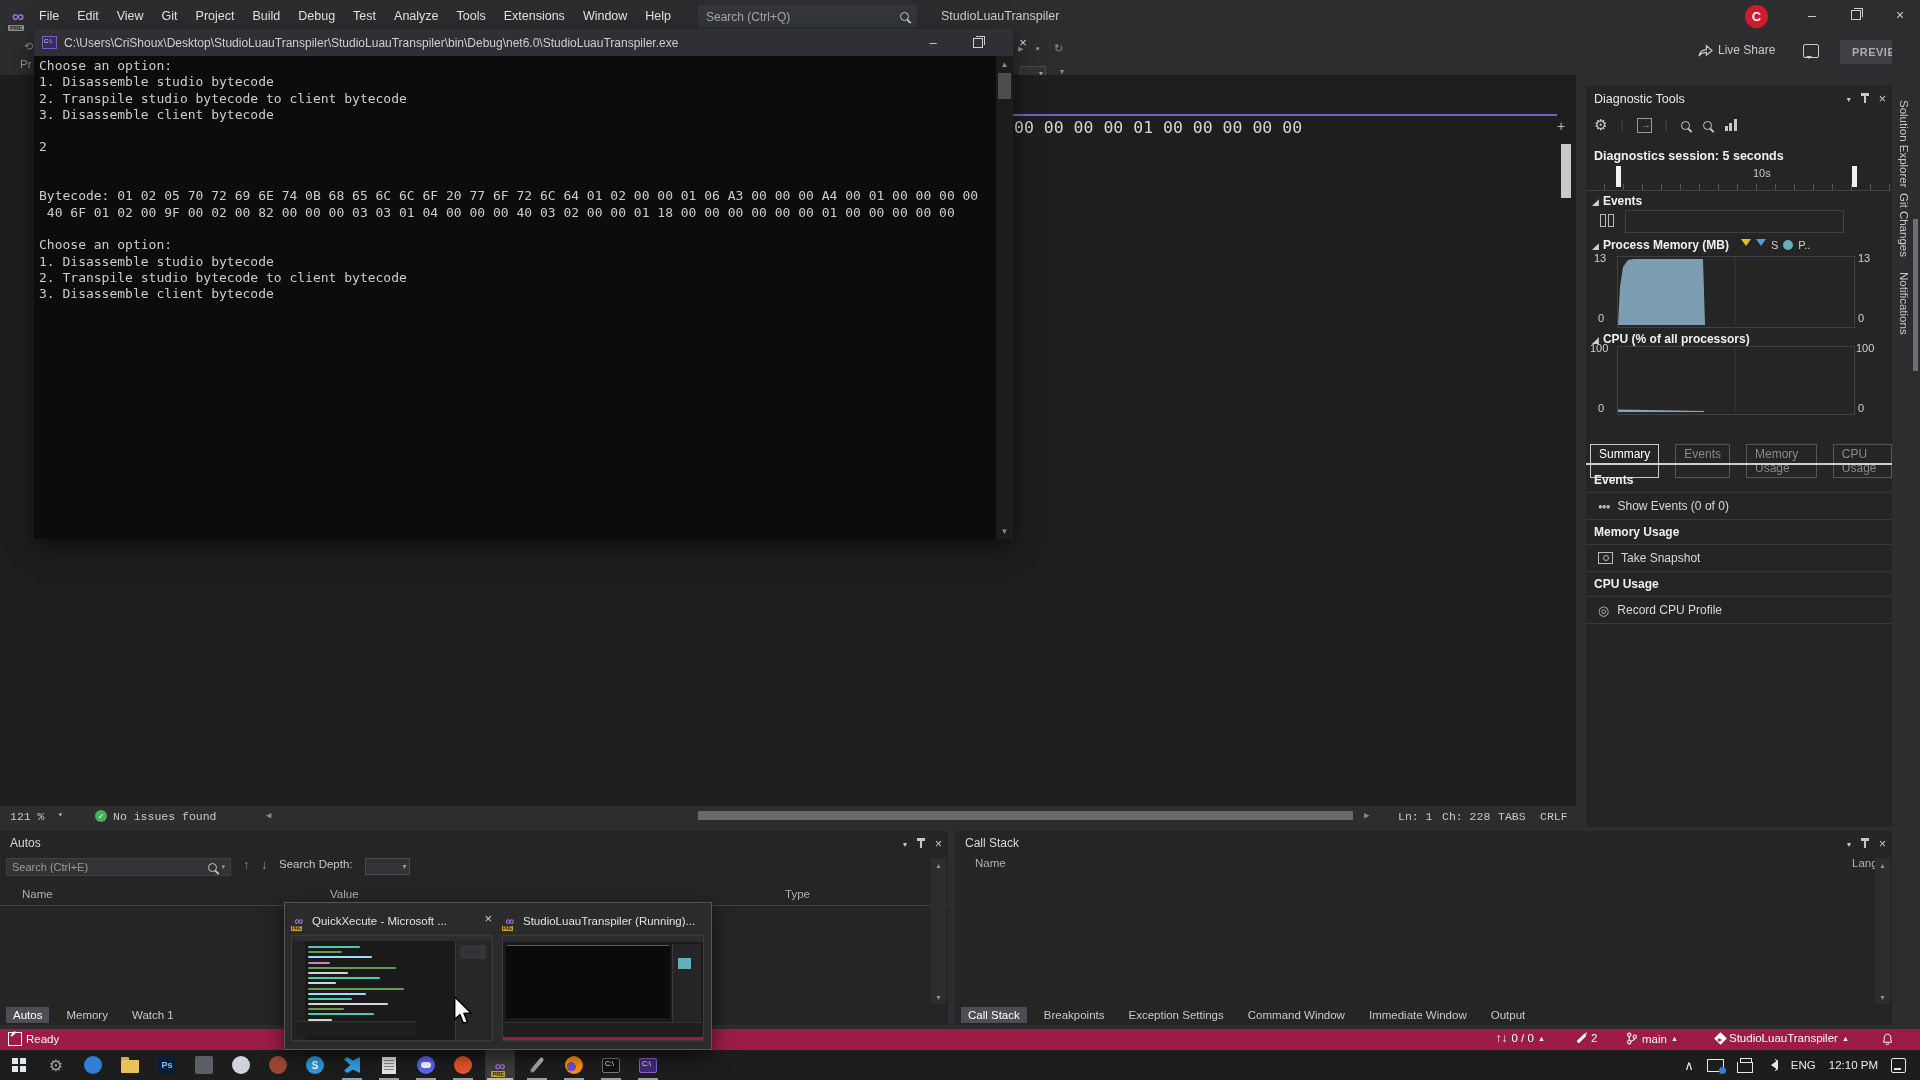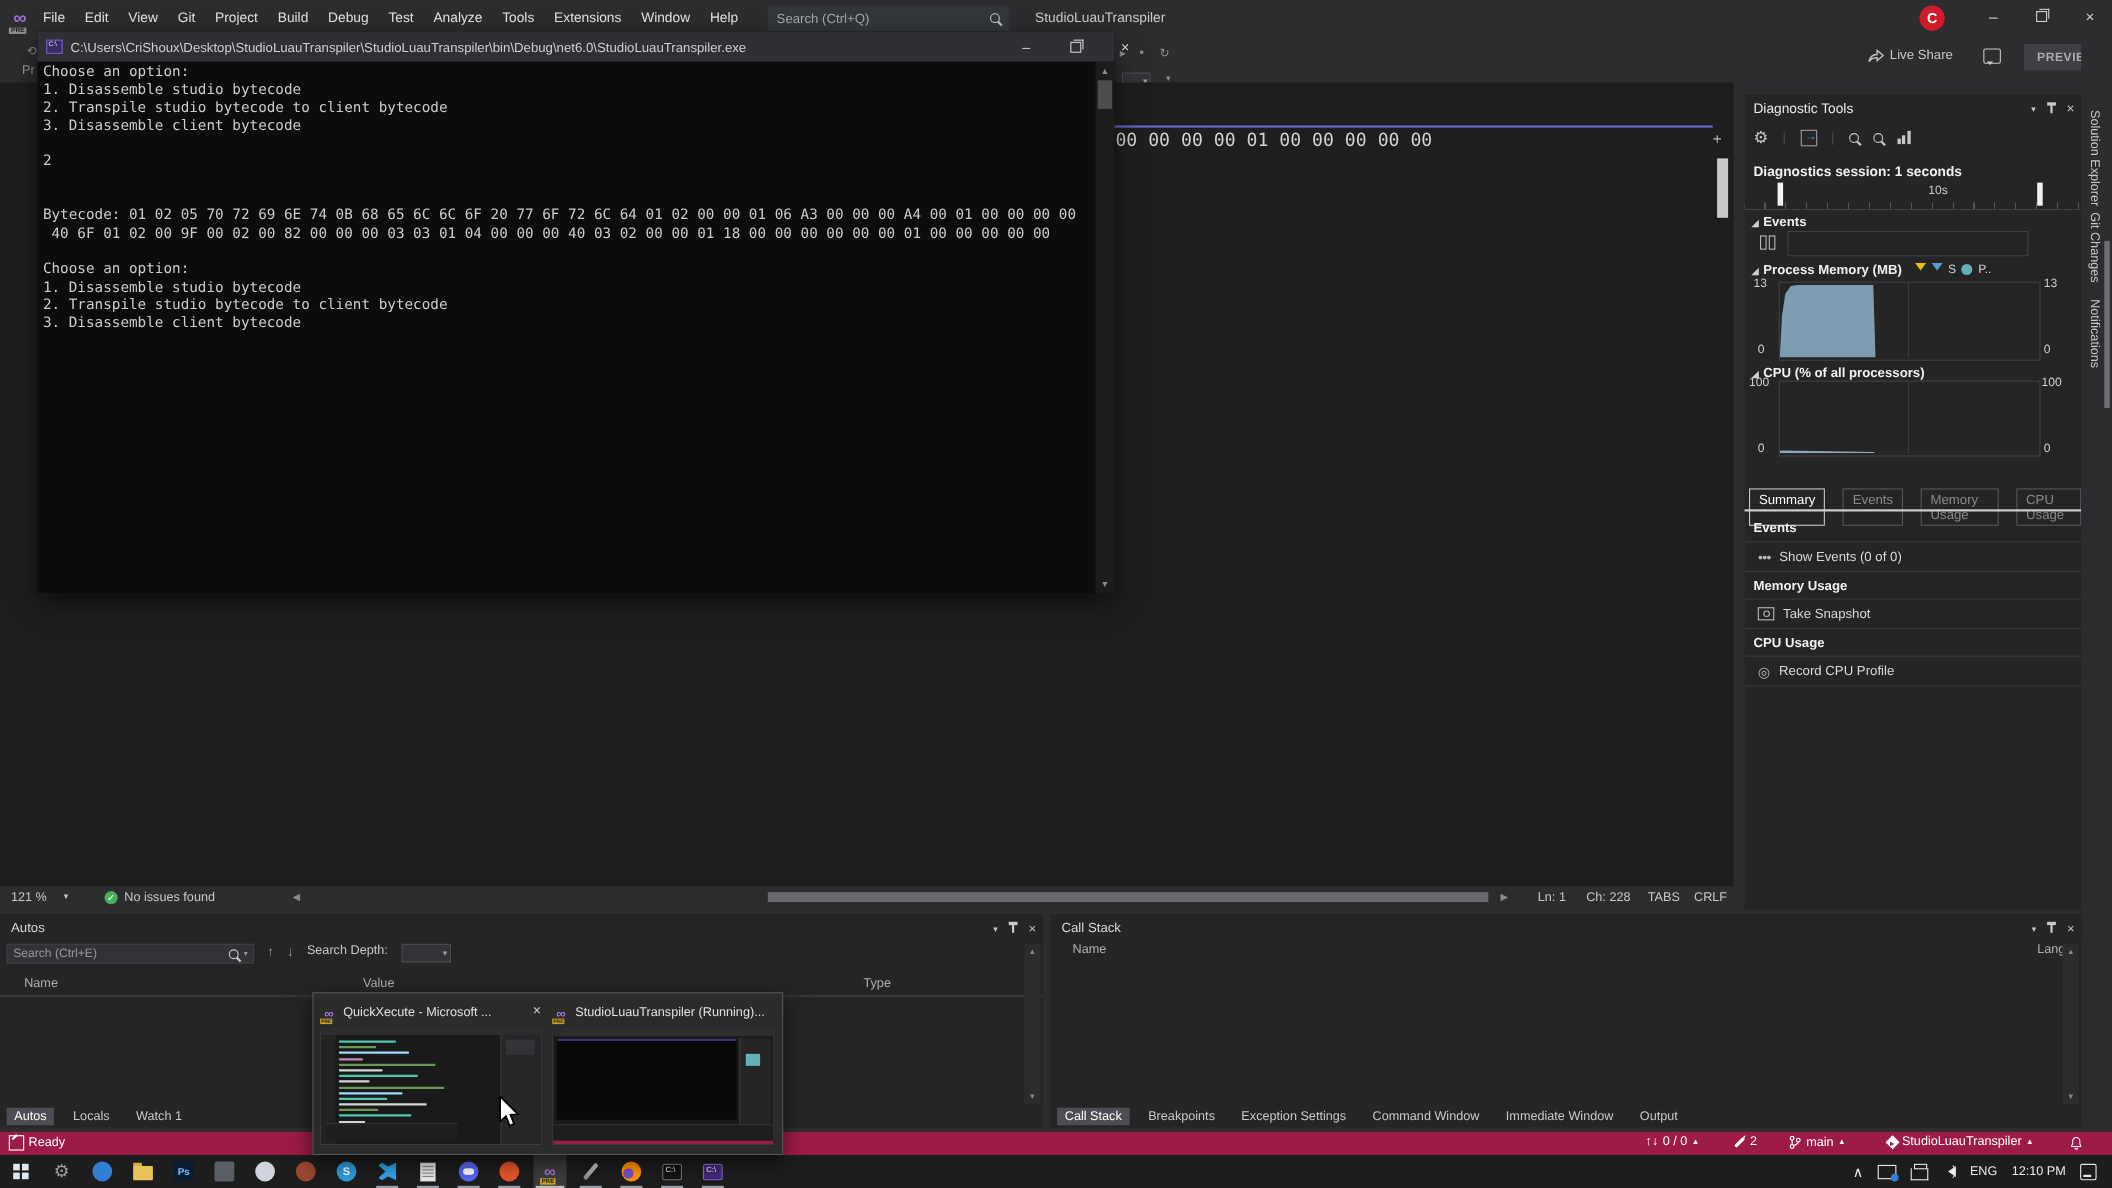--- a/index.html
+++ b/index.html
@@ -40,21 +40,21 @@
 
   
   #editor{left:0;top:75px;width:1576px;height:731px;background:#1e1e1e;}
   #purple-line{left:1008px;top:114px;width:549px;height:2px;background:#6968c8;}
   #hex-line{left:1014px;top:118px;color:#d4d4d4;font-size:16.5px;white-space:nowrap;}
   #mini-plus{left:1557px;top:118px;color:#b8b8b8;font-size:14px;}
   #mini-thumb{left:1561px;top:144px;width:10px;height:54px;background:#c9c9c9;}
 
   
   #ed-status{left:0;top:806px;width:1576px;height:21px;background:#2d2d30;font-size:11.5px;color:#c8c8c8;}
-  #ed-status span{position:absolute;top:4px;}
+  #ed-status span{position:absolute;top:4px;font-family:Liberation Mono, monospace;}
   .i-check{position:absolute;top:4px;left:95px;width:12px;height:12px;border-radius:50%;background:#47b05d;color:#fff;
            font-size:9px;display:flex;align-items:center;justify-content:center;}
   #hscroll{position:absolute;left:698px;top:811px;width:655px;height:9px;background:#68686d;}
 
   
   #console{left:34px;top:29px;width:979px;height:510px;background:#0c0c0c;box-shadow:0 8px 24px rgba(0,0,0,.55);z-index:5;}
   #console-titlebar{position:absolute;left:0;top:0;width:100%;height:27px;background:#2f2f35;display:flex;align-items:center;box-sizing:border-box;}
   #console-icon{width:15px;height:13px;background:#3b2b63;border:1px solid #7a5fc0;color:#e6ddff;font-size:6px;
                 margin:0 7px 0 8px;display:flex;align-items:flex-start;padding:1px;box-sizing:border-box;}
   #console-title{color:#cfcfcf;font-size:12px;white-space:nowrap;}
@@ -330,21 +330,21 @@
       <span class="i-export"></span>
       <span style="color:#4a4a50;">|</span>
       <span class="i-mag"></span>
       <span class="i-mag"></span>
       <span class="i-bars">
           <i style="height:5px;"></i>
           <i style="height:8px;"></i>
           <i style="height:12px;"></i>
         </span>
     </div>
-    <div id="diag-session">Diagnostics session: 1 seconds</div>
+    <div id="diag-session">Diagnostics session: 5 seconds</div>
     <div id="ruler">
       <span class="lbl">10s</span>
       <div class="ruler-handle" style="left:30px;"></div>
       <div class="ruler-handle" style="left:266px;"></div>
     </div>
     <div class="sect-lbl" style="left:6px;top:108px;">
       <span class="expander">◢</span><span>Events</span>
     </div>
     <span class="i-events abs" style="left:14px;top:128px;">
         <i></i>
@@ -443,21 +443,21 @@
       <span class="col-lbl" style="left:22px;top:3px;">Name</span>
       <span class="col-lbl" style="left:330px;top:3px;">Value</span>
       <span class="col-lbl" style="left:785px;top:3px;">Type</span>
     </div>
     <div class="vscroll" style="top:27px;height:146px;">
       <div class="arr" style="top:0;">▲</div>
       <div class="arr" style="bottom:0;">▼</div>
     </div>
     <div class="panel-tabs">
         <span class="ptab">Autos</span>
-        <span class="ptab">Locals</span>
+        <span class="ptab">Memory</span>
         <span class="ptab">Watch 1</span>
       </div>
   </div>
 
   <div id="callstack" class="abs panel">
     <div class="panel-hdr">
       <span>Call Stack</span>
       <span class="hdr-icos">
         <span style="font-size:8px;">▾</span>
         <span class="i-pin"></span>

